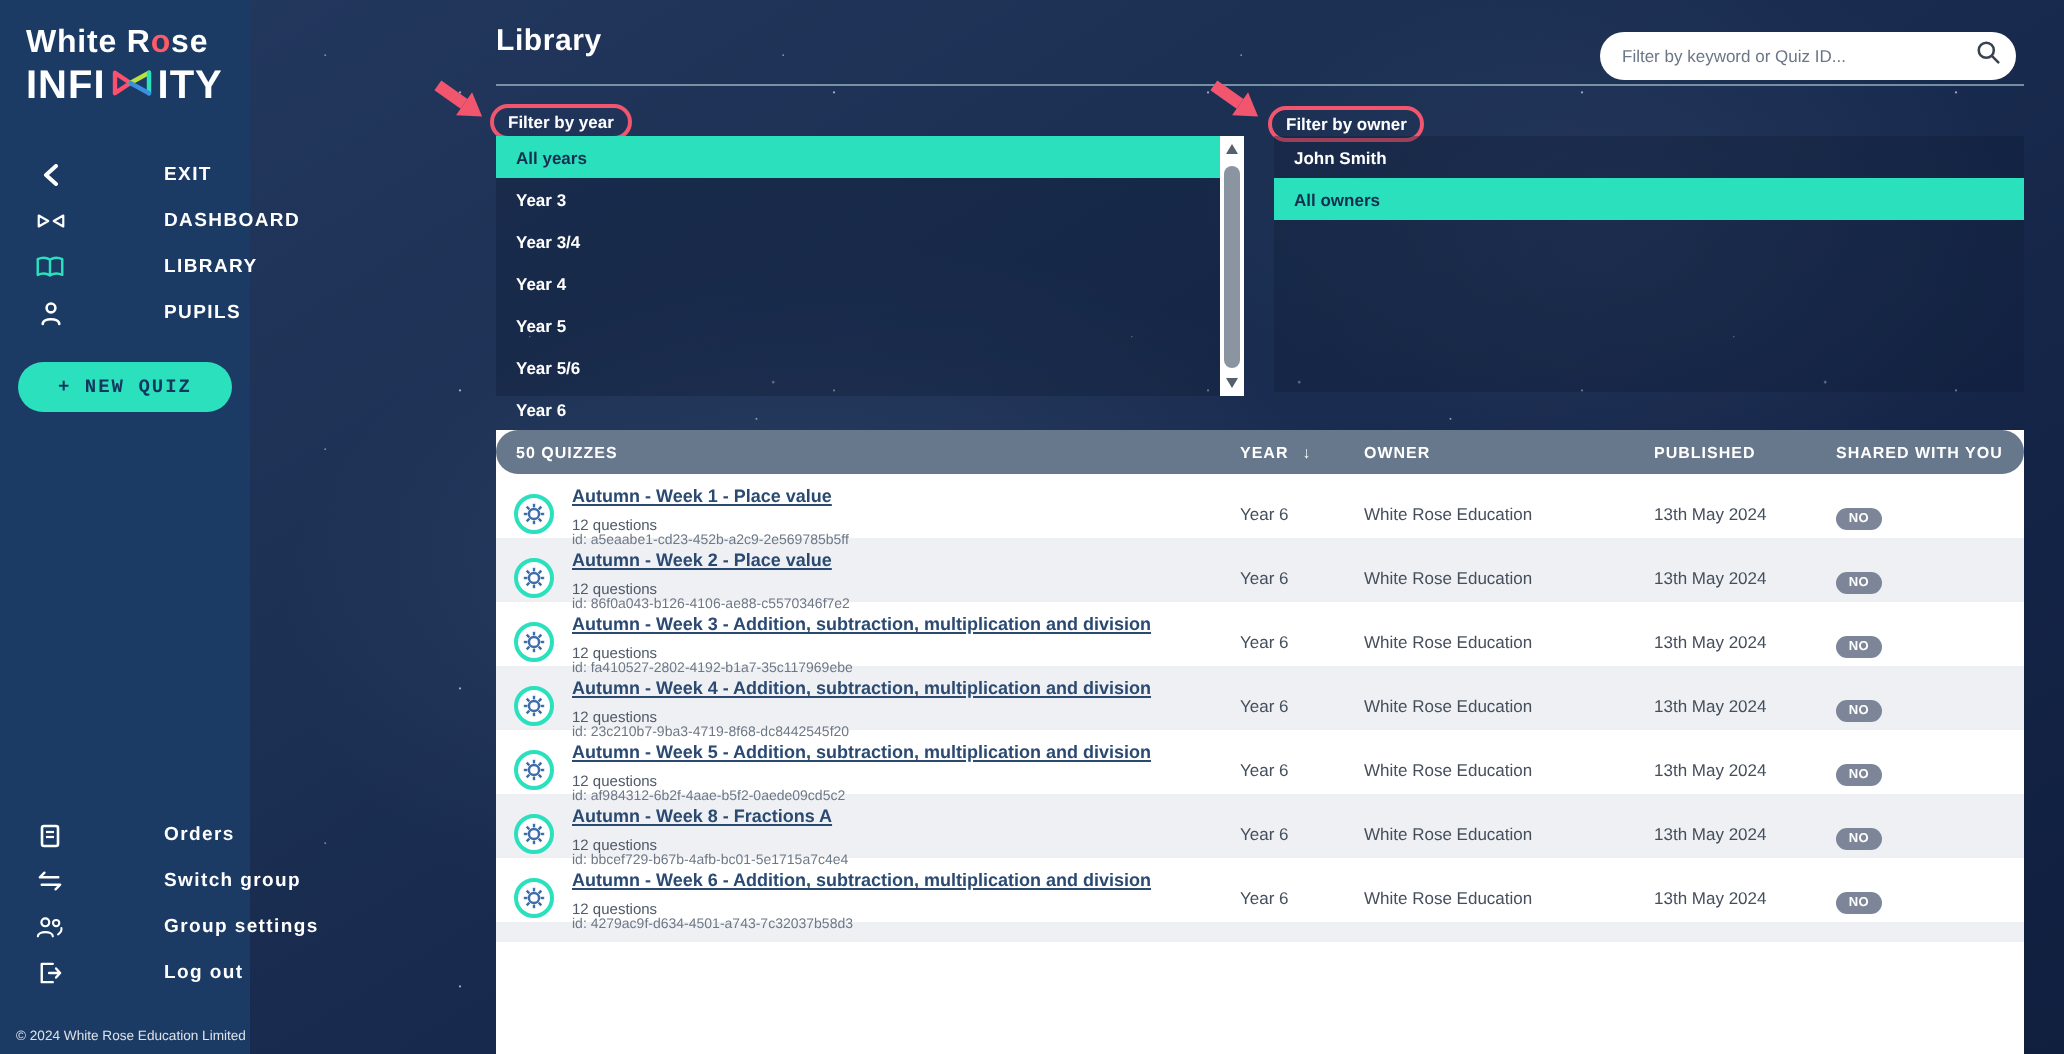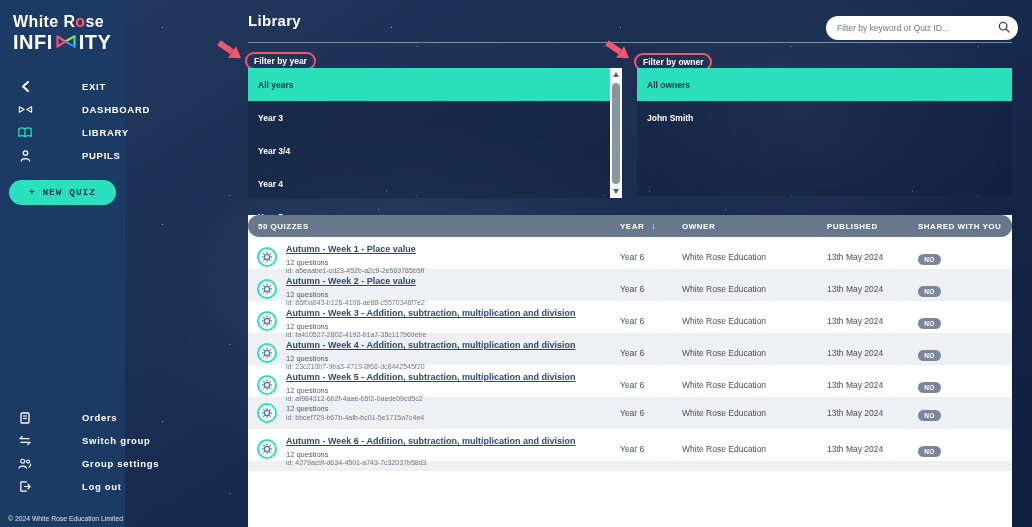--- a/index.html
+++ b/index.html
@@ -35,37 +35,37 @@
   .nav-label { font-size:9.5px; font-weight:bold; letter-spacing:.7px; white-space:nowrap;margin-left:40px; }
   .new-quiz { margin:13px 9px 0 9px; height:25px; border-radius:13px; background:#2be0bd; border:none;
     color:#14375e; font-family:Liberation Mono, monospace; font-size:9.5px; font-weight:bold; letter-spacing:1px; width:107px; cursor:pointer;
     display:flex; align-items:center; justify-content:center; }
   .bottom-nav { position:absolute; bottom:29px; left:0; right:0; }
   .copyright { position:absolute; bottom:5px; left:8px; font-size:6.8px; color:rgba(255,255,255,.85); }
   
   .main { position:absolute; left:125px; top:0; right:0; bottom:0; z-index:1; }
   .page-title { position:absolute; left:123px; top:12px; font-size:15px; font-weight:bold; letter-spacing:.3px; }
   .title-divider { position:absolute; left:123px; right:20px; top:42px; height:1px; background:rgba(190,225,230,.55); }
-  .search-box { position:absolute; top:16px; right:14px; width:192px; height:24px; background:#fff; border-radius:12px;
+  .search-box { position:absolute; top:16px; right:24px; width:208px; height:24px; background:#fff; border-radius:12px;
     display:flex; align-items:center; padding:0 8px 0 11px; }
   .search-box input { flex:1; border:none; outline:none; font-family:inherit; font-size:8.5px; color:#33404e; background:transparent; }
   .search-box input::placeholder { color:#6b7687; }
   
   .anno-arrow { position:absolute; width:32px; height:26px; }
   .anno-arrow.year { left:88px; top:39px; }
   .anno-arrow.owner { left:476px; top:39px; }
   .anno-label { position:absolute; border:2px solid #f2566f; border-radius:9px; padding:2px 7px;
     font-size:8.5px; font-weight:bold; color:#fff; white-space:nowrap; }
   .anno-label.year { left:120px; top:52px; }
   .anno-label.owner { left:509px; top:53px; }
   
   .panel { position:absolute; top:68px; background:rgba(16,30,54,.38); }
   .panel.year { left:123px; width:374px; height:130px; padding-right:12px; }
   .panel.owner { left:512px; right:20px; height:128px; }
-  .option { height:33px; display:flex; align-items:center; padding-left:10px;
+  .option { height:21px; display:flex; align-items:center; padding-left:10px;
     font-size:8.5px; font-weight:bold; color:#fff; cursor:pointer; }
   .option.selected { background:#2be0bd; color:#13304f; }
   .vscroll { position:absolute; right:0; top:0; bottom:0; width:12px; background:#fff; }
   .vscroll .thumb { position:absolute; left:2px; right:2px; top:15px; bottom:14px; background:#8a95a1; border-radius:4px; }
   .tri { position:absolute; left:2.5px; width:0; height:0; border-left:3.5px solid transparent; border-right:3.5px solid transparent; }
   .tri.up { top:4px; border-bottom:5px solid #55606c; }
   .tri.down { bottom:4px; border-top:5px solid #55606c; }
   
   .quiz-table { position:absolute; left:123px; right:20px; top:215px; bottom:0; background:#fff; }
   .t-header { height:22px; background:#68788c; display:grid; grid-template-columns:372px 62px 145px 91px 1fr;
@@ -223,22 +223,22 @@
       </div>
     <div class="vscroll">
       <div class="tri up"></div>
       <div class="thumb"></div>
       <div class="tri down"></div>
     </div>
   </div>
 
   <div class="panel owner">
     <div id="owner-options">
+        <div class="option">John Smith</div>
         <div class="option selected">All owners</div>
-        <div class="option">John Smith</div>
       </div>
   </div>
 
   <div class="quiz-table">
     <div class="t-header">
       <div class="cell">50 QUIZZES</div>
       <div class="cell"><span>YEAR</span><span class="sort-ic">↓</span></div>
       <div class="cell">OWNER</div>
       <div class="cell">PUBLISHED</div>
       <div class="cell">SHARED WITH YOU</div>
@@ -395,20 +395,21 @@
                   <line x1="1.5" y1="10" x2="4.5" y2="10"></line>
                   <line x1="15.5" y1="10" x2="18.5" y2="10"></line>
                   <line x1="3.9" y1="3.9" x2="6.1" y2="6.1"></line>
                   <line x1="13.9" y1="13.9" x2="16.1" y2="16.1"></line>
                   <line x1="16.1" y1="3.9" x2="13.9" y2="6.1"></line>
                   <line x1="3.9" y1="16.1" x2="6.1" y2="13.9"></line>
                 </g>
               </svg>
             </span>
       <div class="quiz-text">
+        <div><a class="quiz-title" href="#">Autumn - Week 8 - Fractions A</a></div>
         <div class="quiz-questions">12 questions</div>
         <div class="quiz-id">id: bbcef729-b67b-4afb-bc01-5e1715a7c4e4</div>
       </div>
     </div>
     <div class="cell-plain">Year 6</div>
     <div class="cell-plain">White Rose Education</div>
     <div class="cell-plain">13th May 2024</div>
     <div><span class="badge">NO</span></div>
   </div>
         <div class="t-row">

